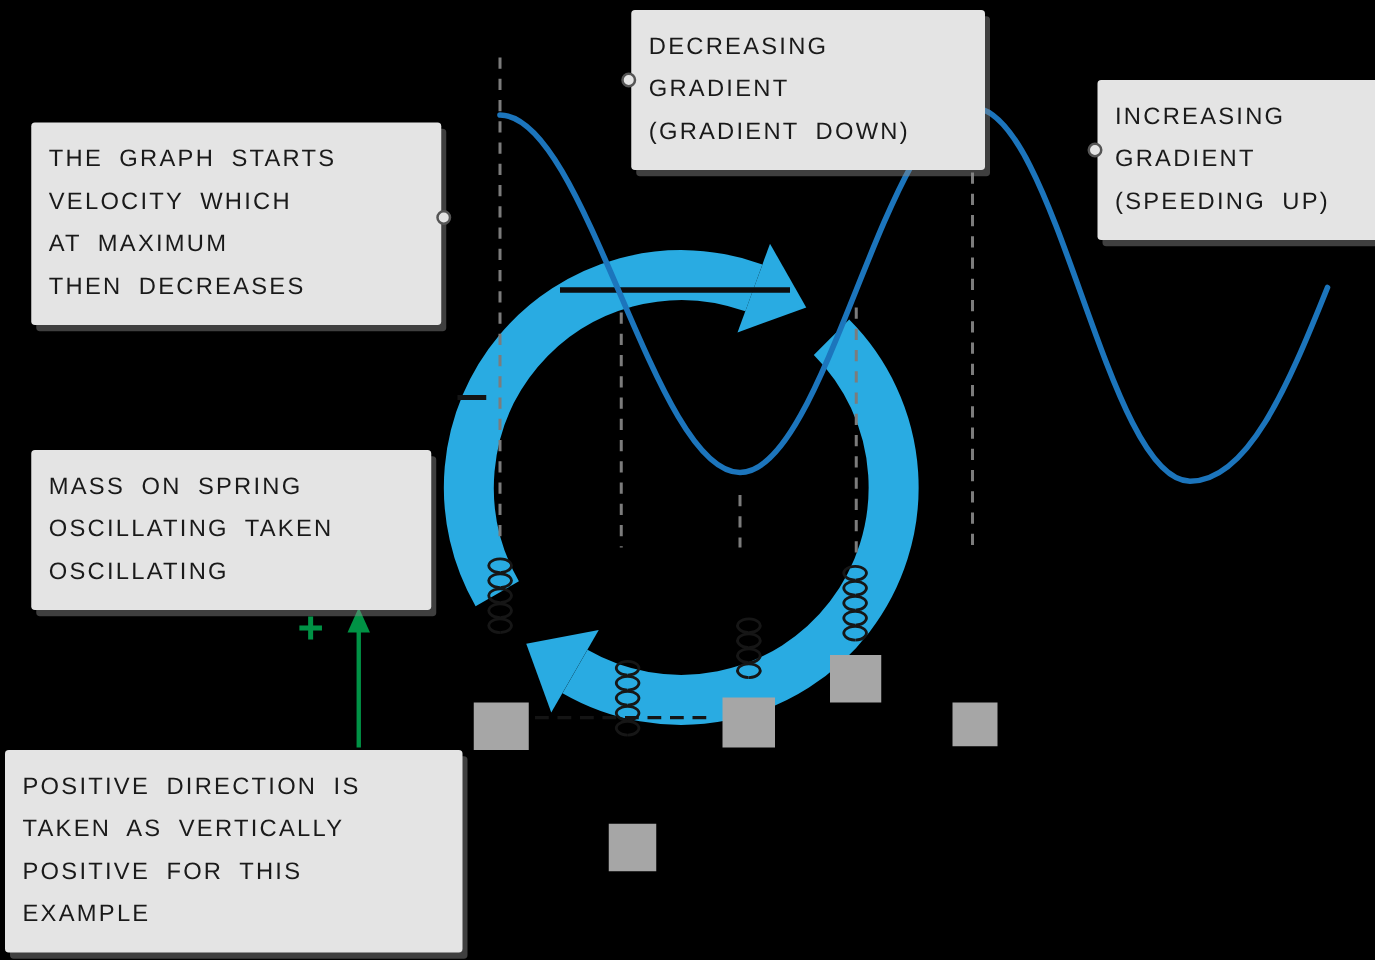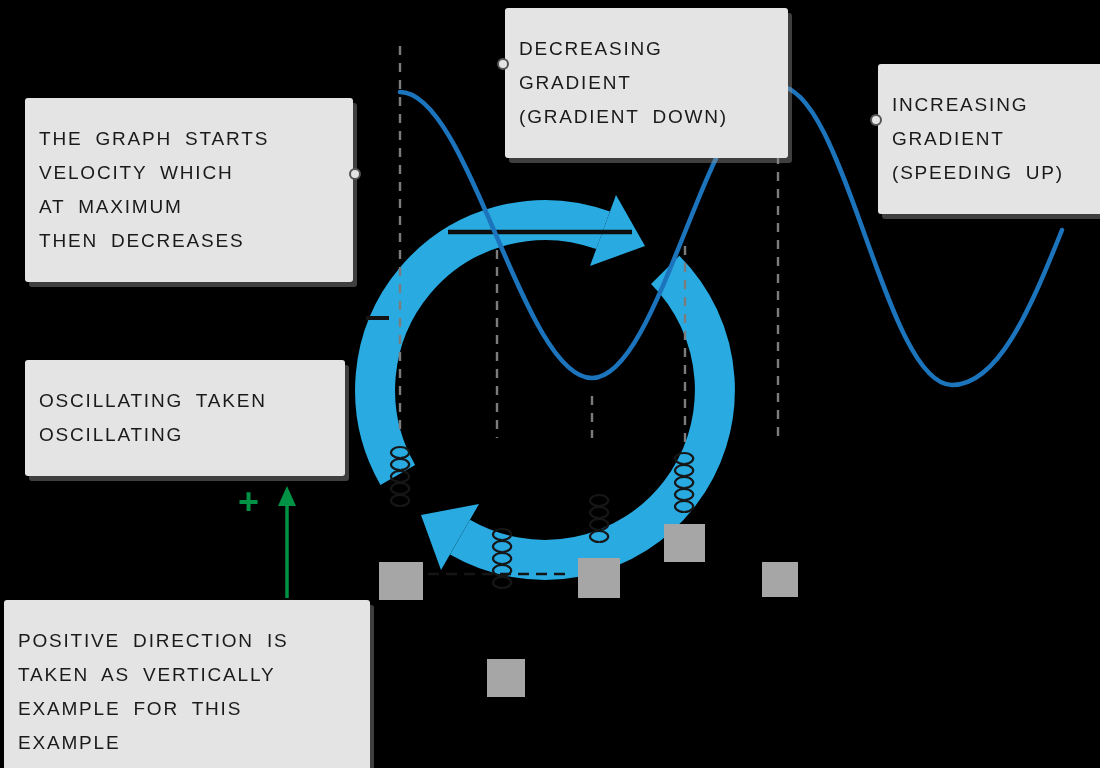--- a/index.html
+++ b/index.html
@@ -3,21 +3,21 @@
 <meta charset="utf-8">
 <style>
   html,body{margin:0;padding:0;background:#000;}
   .canvas{
     position:relative;width:1100px;height:768px;background:#000000;
     overflow:hidden;font-family:"Liberation Sans", sans-serif;
   }
   svg.art{position:absolute;left:0;top:0;}
   .callout{
     position:absolute;background:#e4e4e4;color:#1a1a1a;
-    padding:24px 14px;border-radius:3px;
+    padding:13px 14px;border-radius:3px;
     box-shadow:4px 5px 0 rgba(140,140,140,0.45);
     font-size:19px;letter-spacing:1.8px;word-spacing:6px;line-height:34px;
   }
   .callout .ln{white-space:nowrap;}
   .nub{
     position:absolute;width:8px;height:8px;border:2.5px solid #555;
     border-radius:50%;background:#e4e4e4;
   }
   #callout-start-max{left:25px;top:98px;width:300px;}
   #callout-start-max .nub{right:-8px;top:70px;}
@@ -93,26 +93,27 @@
   </div>
 
   <div class="callout" id="callout-increasing">
     <div class="ln">INCREASING</div>
     <div class="ln">GRADIENT</div>
     <div class="ln">(SPEEDING UP)</div>
     <span class="nub"></span>
   </div>
 
   <div class="callout" id="callout-mass-spring">
+    <div class="ln">MASS ON SPRING</div>
     <div class="ln">OSCILLATING TAKEN</div>
     <div class="ln">OSCILLATING</div>
   </div>
 
   <div class="callout" id="callout-positive">
     <div class="ln">POSITIVE DIRECTION IS</div>
     <div class="ln">TAKEN AS VERTICALLY</div>
-    <div class="ln">EXAMPLE FOR THIS</div>
+    <div class="ln">POSITIVE FOR THIS</div>
     <div class="ln">EXAMPLE</div>
   </div>
 
   <div class="plus">+</div>
 
 </div>
 
 </body></html>

